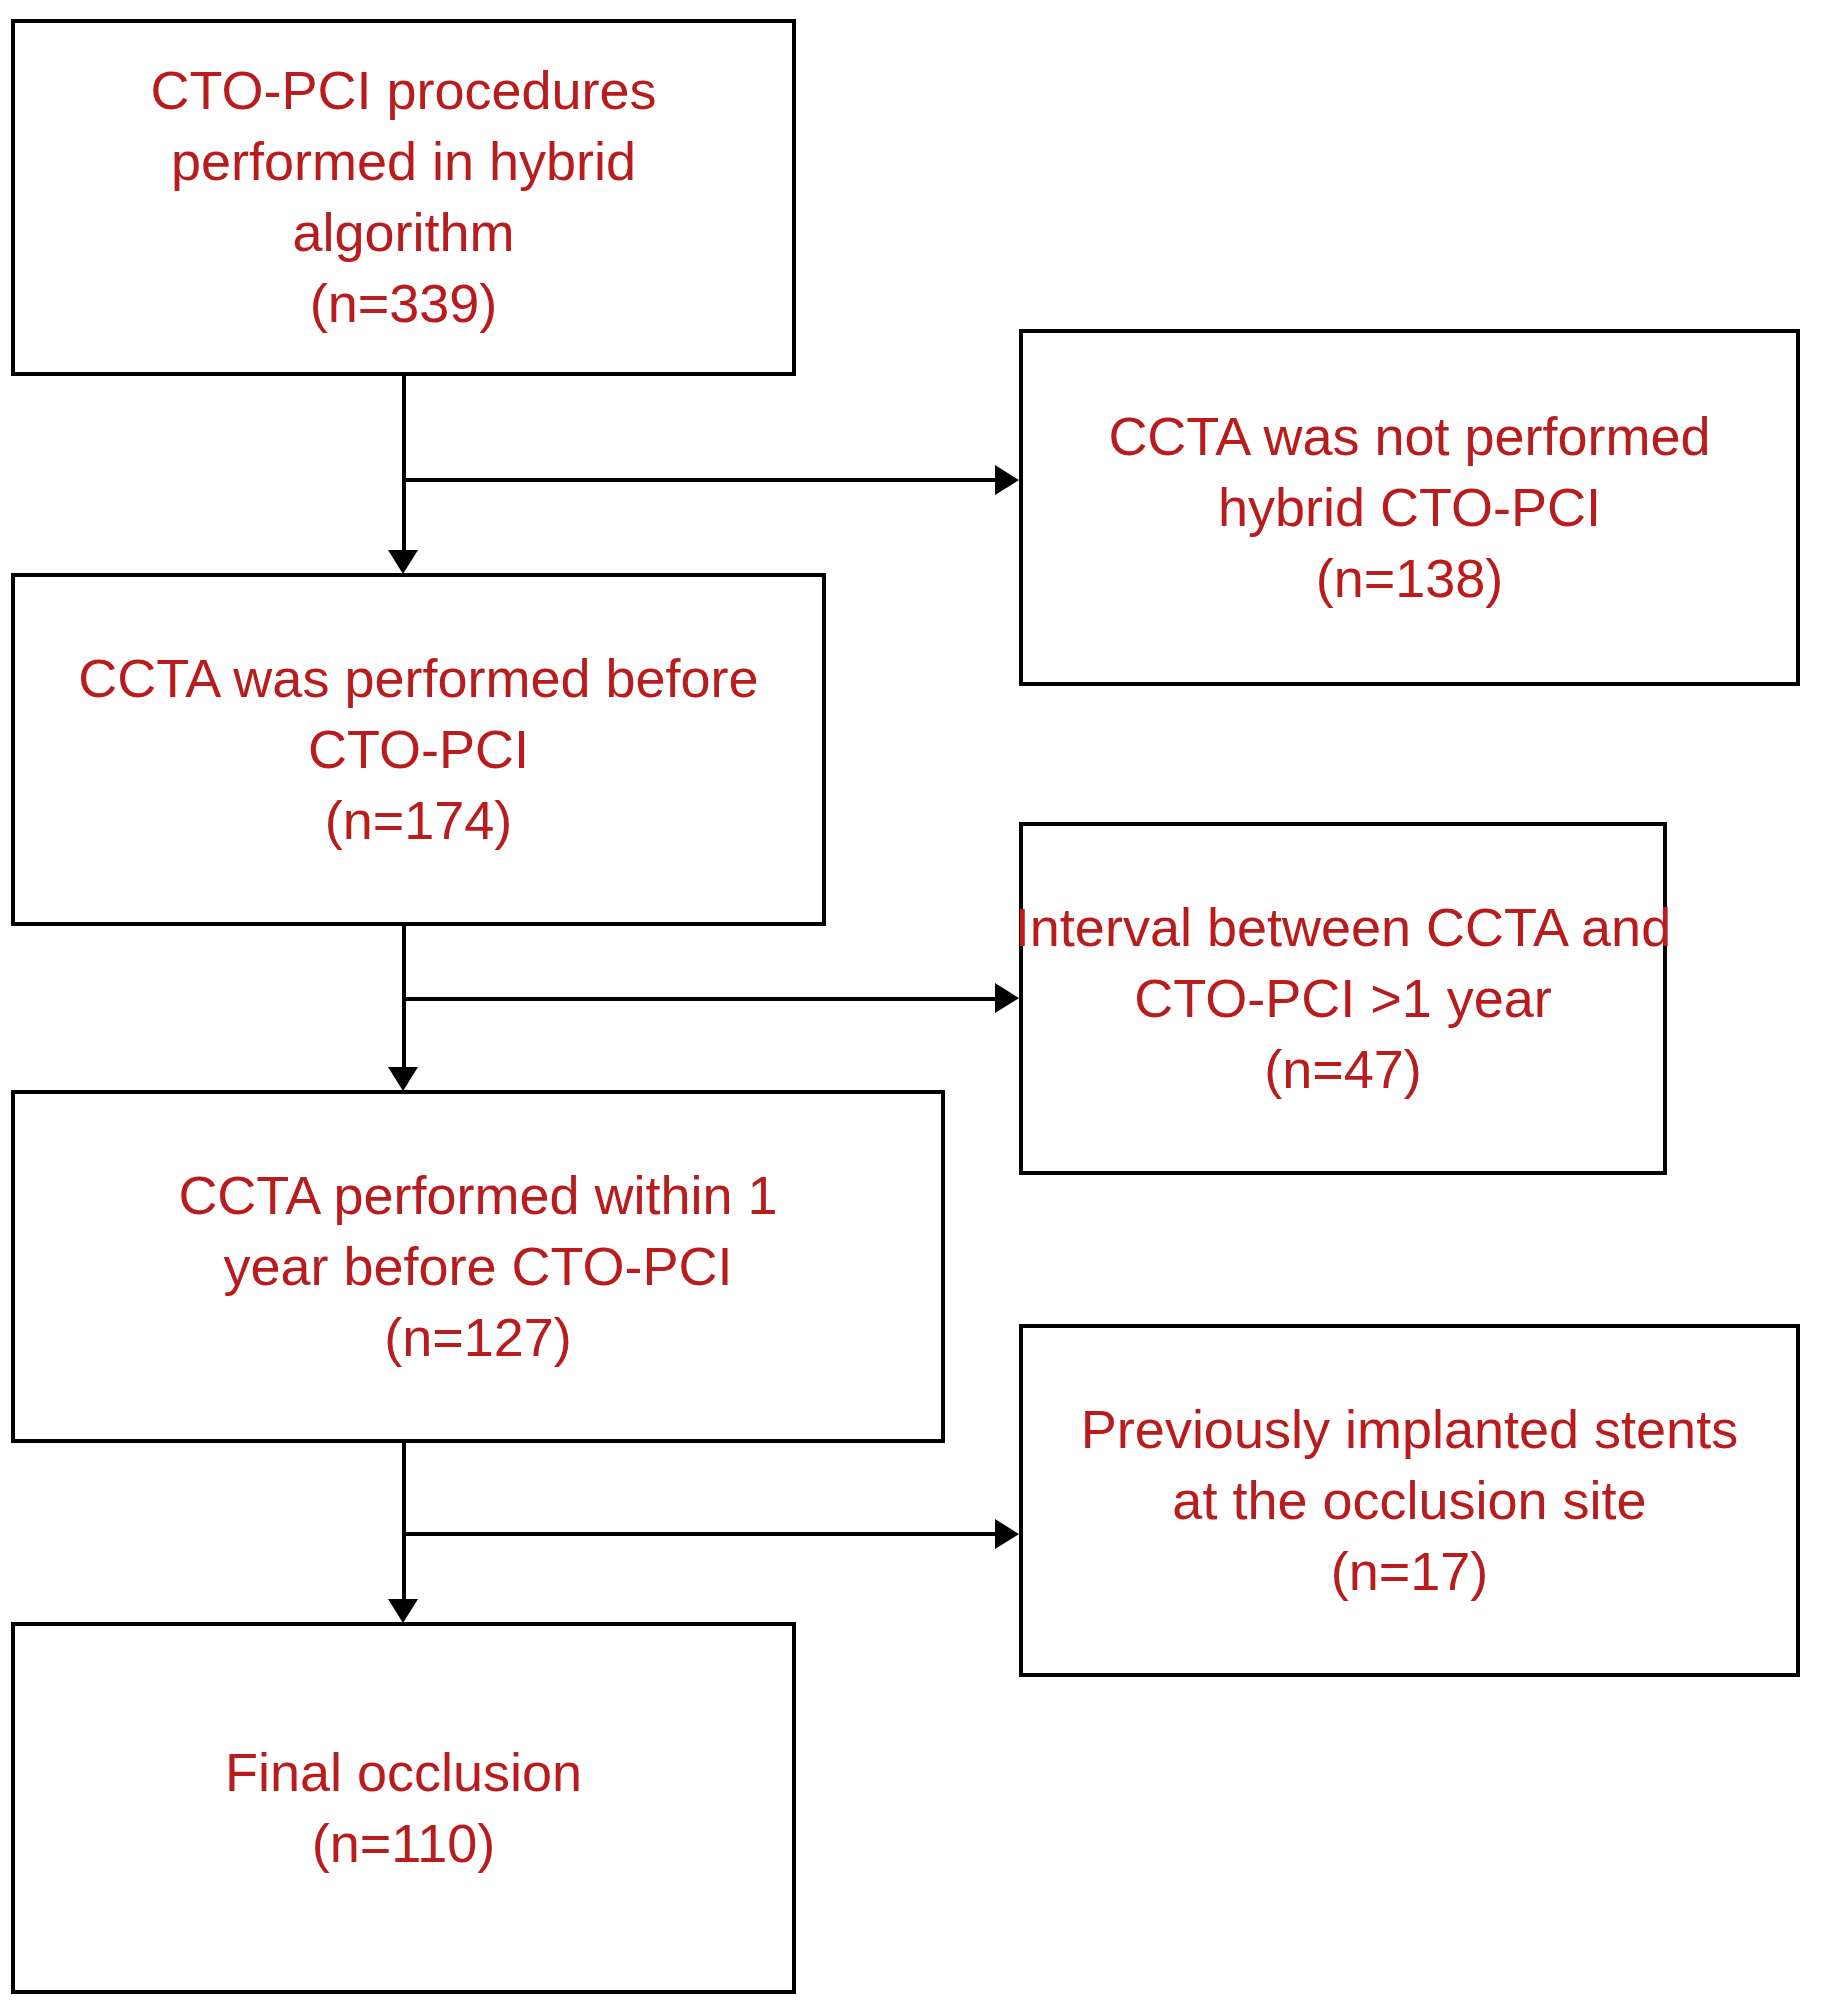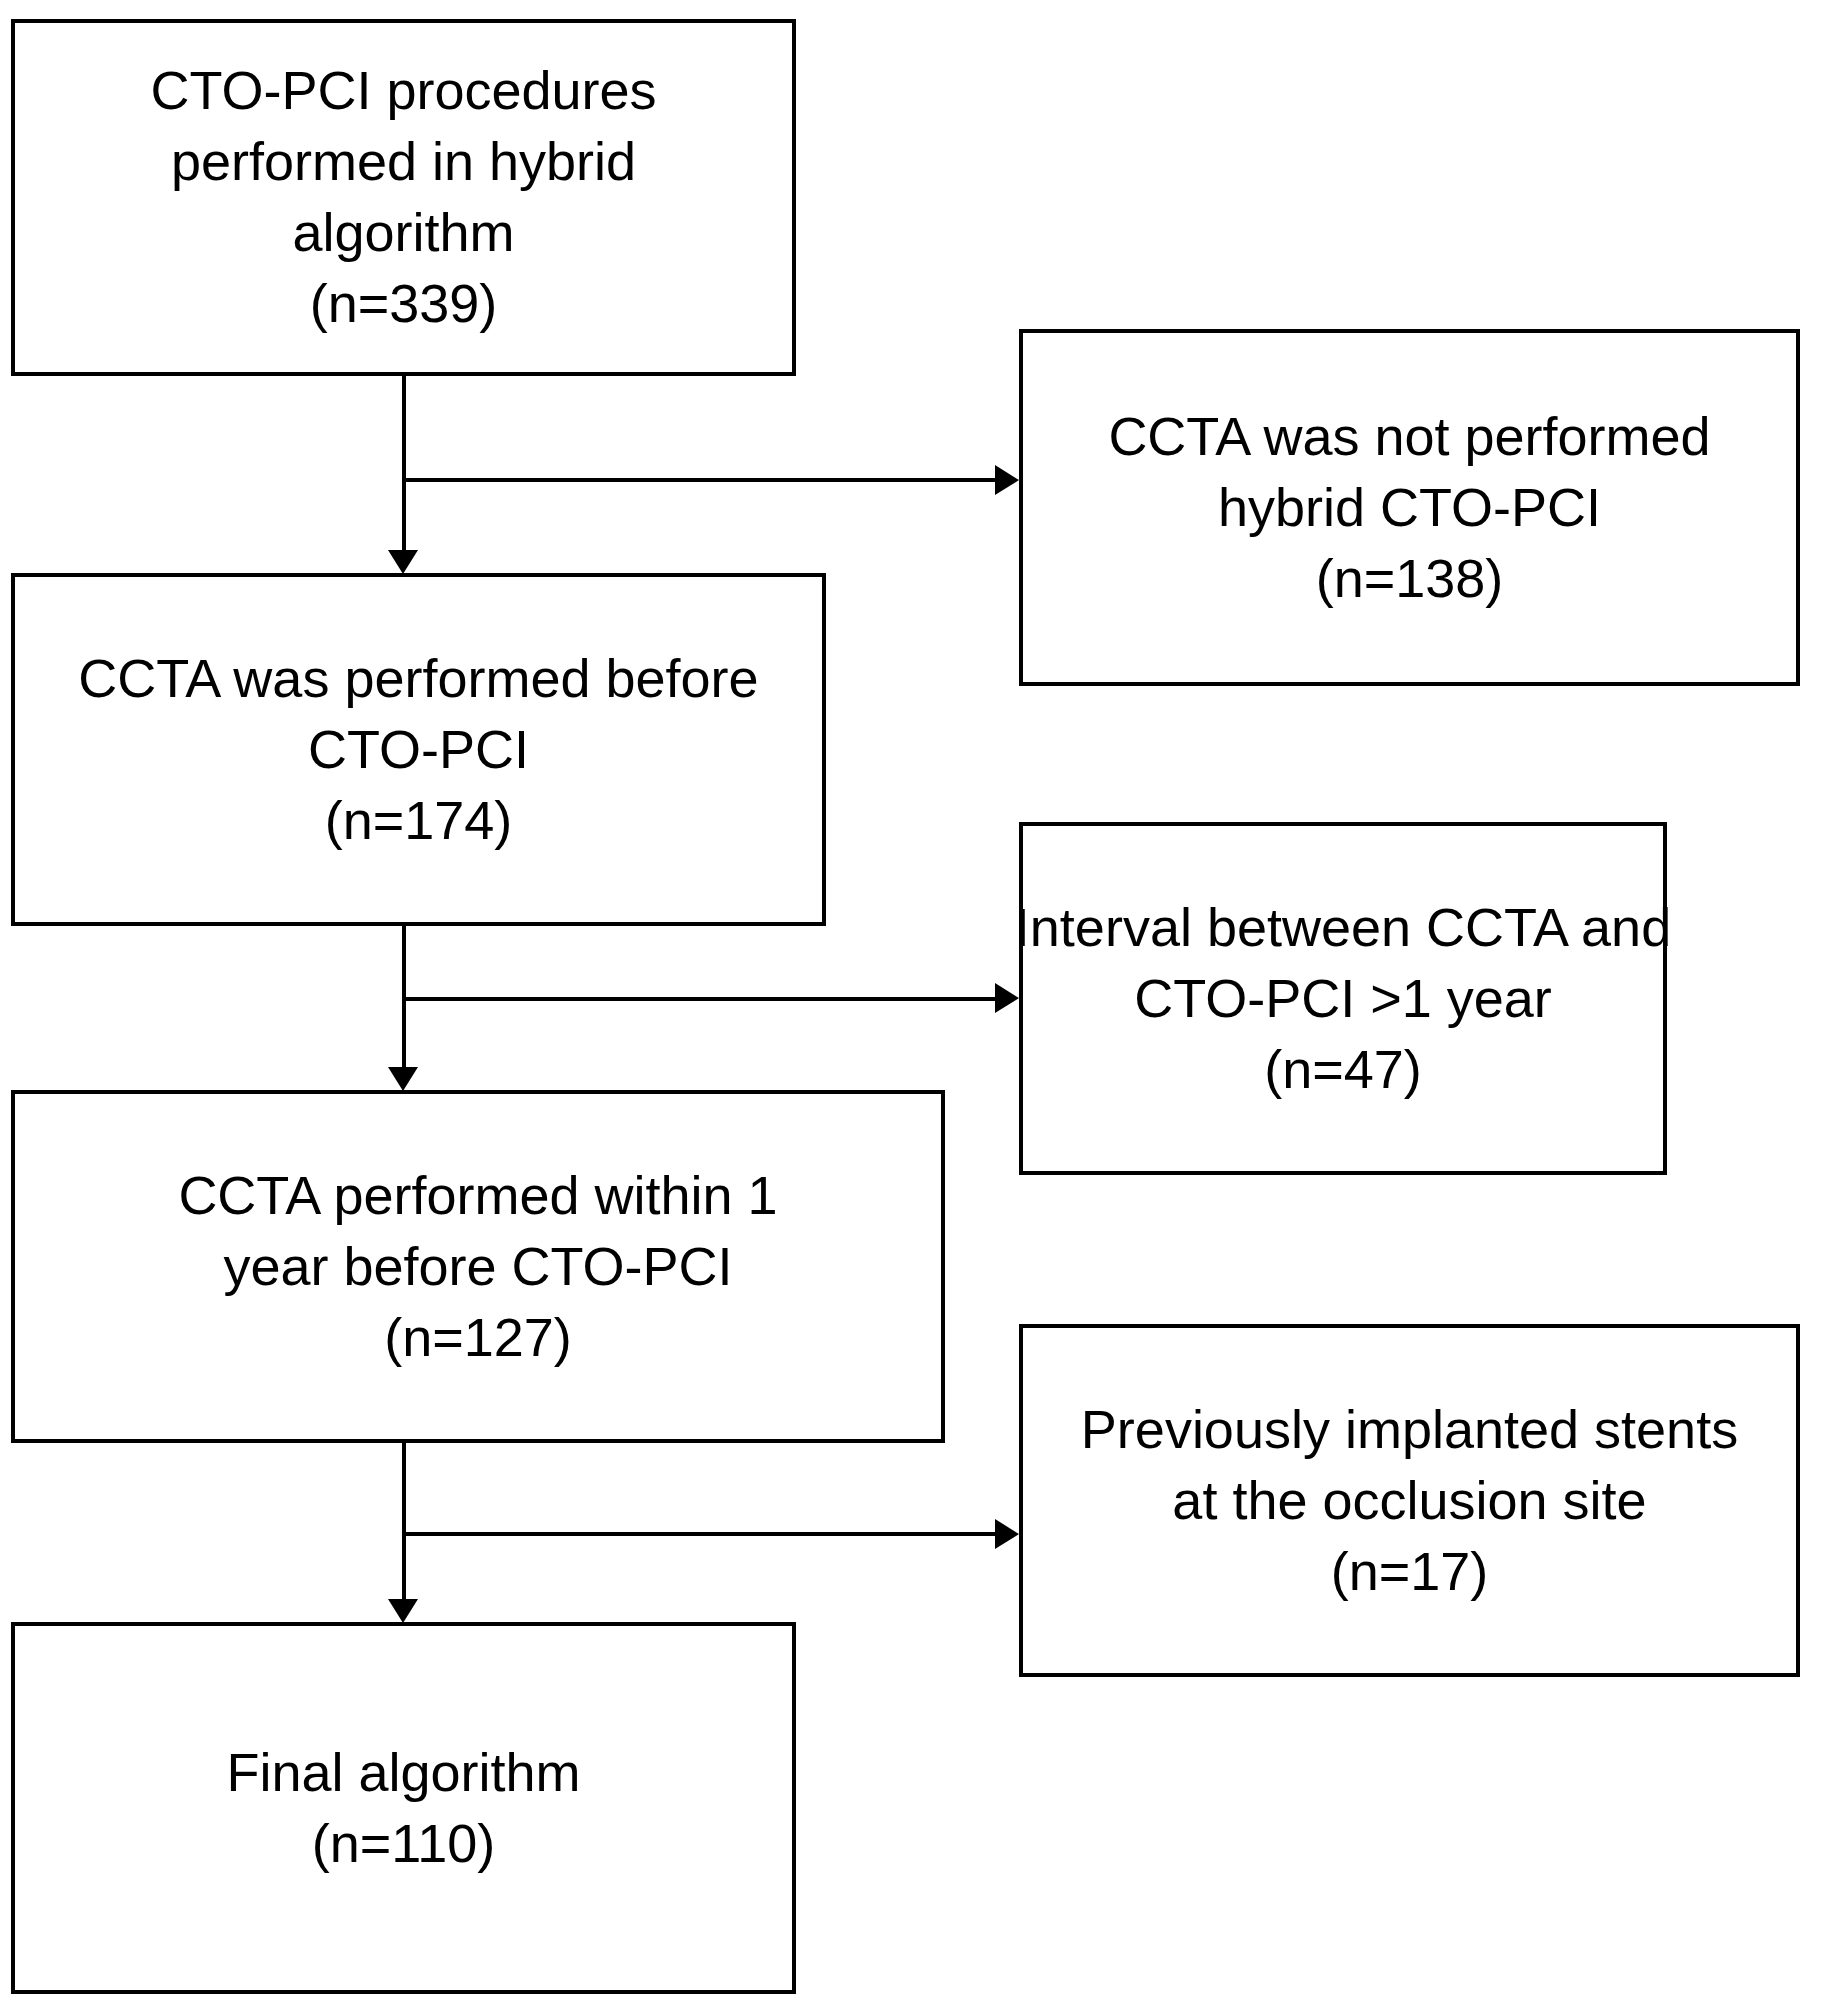--- a/index.html
+++ b/index.html
@@ -6,21 +6,21 @@
     margin: 0;
     padding: 0;
     background: #ffffff;
   }
   #canvas {
     position: relative;
     width: 1838px;
     height: 2015px;
     background: #ffffff;
     font-family: "Liberation Sans", "DejaVu Sans", sans-serif;
-    color: #000000;
+    color: #b91c1c;
   }
   .box {
     position: absolute;
     box-sizing: border-box;
     border: 4.5px solid #000000;
     background: #ffffff;
     display: flex;
     flex-direction: column;
     align-items: center;
     justify-content: center;
@@ -99,21 +99,21 @@
       <div>(n=174)</div>
     </div>
 
   <div class="box" id="box-3">
       <div>CCTA performed within 1</div>
       <div>year before CTO-PCI</div>
       <div>(n=127)</div>
     </div>
 
   <div class="box" id="box-4">
-      <div>Final algorithm</div>
+      <div>Final occlusion</div>
       <div>(n=110)</div>
     </div>
 
   <div class="box" id="box-r1">
       <div>CCTA was not performed</div>
       <div>hybrid CTO-PCI</div>
       <div>(n=138)</div>
     </div>
 
   <div class="box" id="box-r2">

